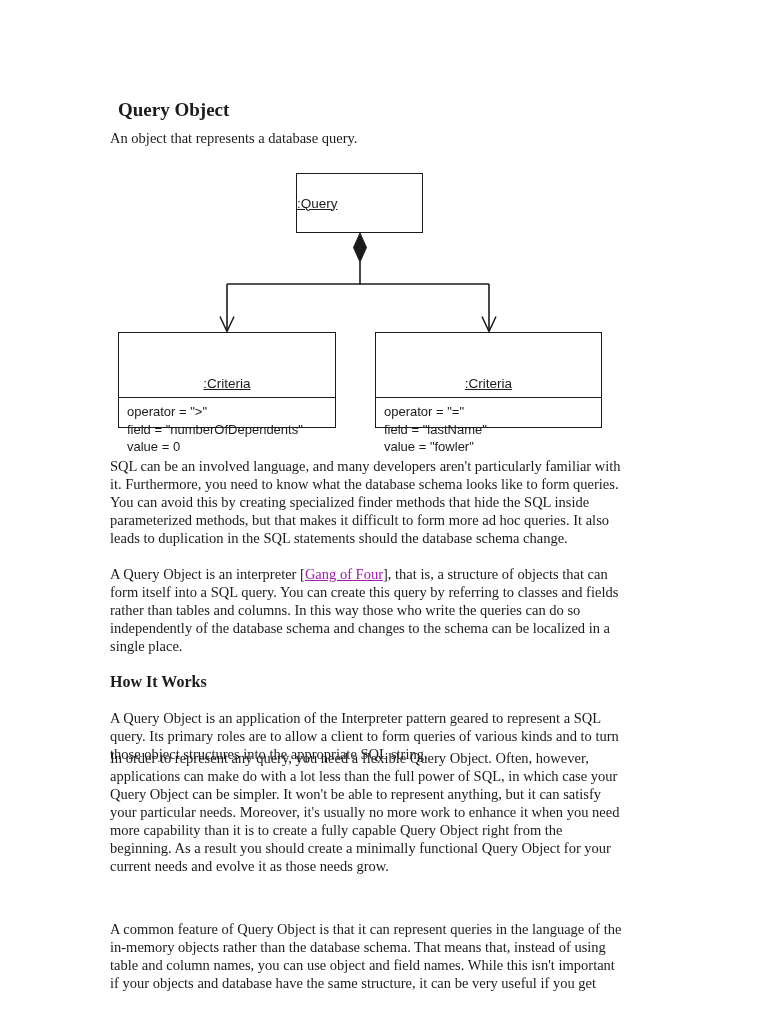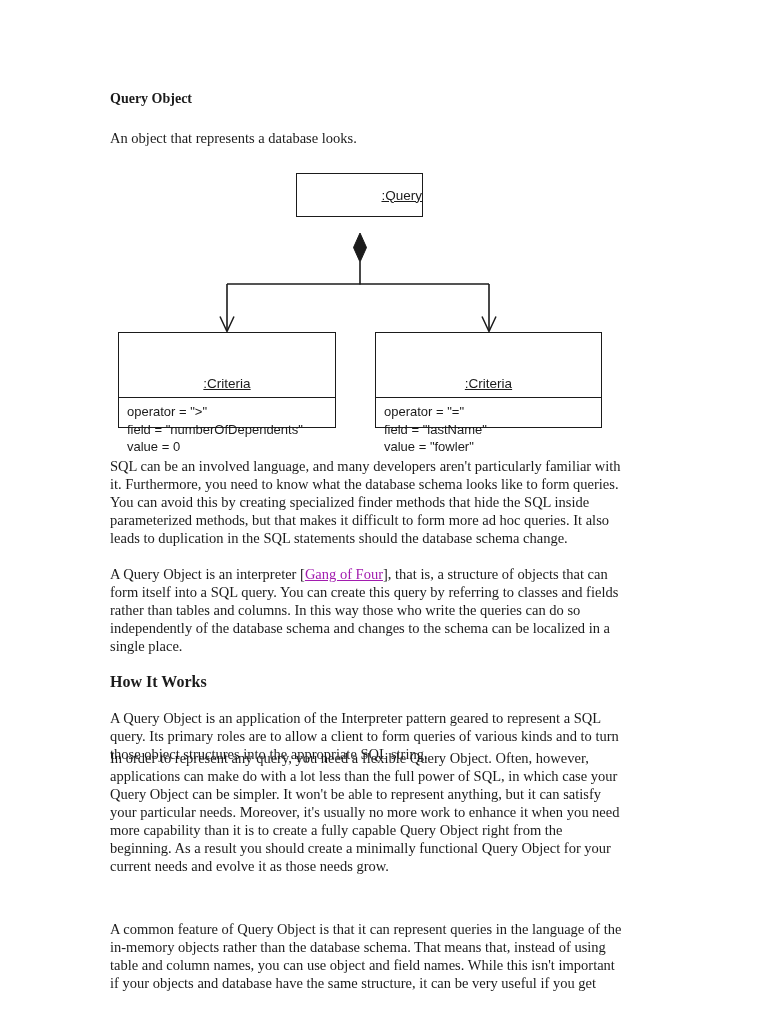--- a/index.html
+++ b/index.html
@@ -9,21 +9,21 @@
     position: relative;
     font-family: "Liberation Serif", serif;
     color: #1b1b1b;
     overflow: hidden;
   }
   .abs { position: absolute; }
 
   
   .doc-title {
     left: 110px; top: 91px;
-    font-size: 14px; font-weight: bold; margin: 0;
+    font-size: 19px; font-weight: bold; margin: 8px;
   }
   .intro { left: 110px; top: 129px; }
   .para {
     font-size: 14.5px; line-height: 18px;
     white-space: pre-line;
     width: 645px; margin: 0;
   }
   .section-heading {
     left: 110px; top: 673px;
     font-size: 16px; font-weight: bold; margin: 0; text-align: right;
@@ -40,22 +40,22 @@
   .diagram { position: absolute; left: 0; top: 170px; width: 768px; height: 275px; }
   .diagram svg { position: absolute; left: 0; top: 0; }
   .uml-box {
     position: absolute;
     border: 1.6px solid #1b1b1b;
     background: #ffffff;
     box-sizing: border-box;
     font-family: "Liberation Sans", sans-serif;
   }
   .query-box {
-    left: 296px; top: 3px; width: 127px; height: 44px;
-    display: flex; align-items: center; justify-content: flex-end; padding-left: 20px;
+    left: 296px; top: 3px; width: 127px; height: 60px;
+    display: flex; align-items: center; justify-content: flex-start;
   }
   .obj-title {
     font-size: 13.5px;
     text-decoration: underline;
     color: #1b1b1b;
   }
   .criteria-box { top: 162px; height: 96px; }
   .criteria-left  { left: 118px; width: 218px; }
   .criteria-right { left: 375px; width: 227px; }
   .title-compartment {
@@ -70,21 +70,21 @@
     color: #1b1b1b;
   }
 </style>
 </head>
 <body>
 
 <div>
 
   <h1 class="abs doc-title">Query Object</h1>
 
-  <p class="abs para intro">An object that represents a database looks.</p>
+  <p class="abs para intro">An object that represents a database query.</p>
 
   <div class="diagram">
 
     <svg width="768" height="275" viewBox="0 0 768 275">
       <line x1="360" y1="92" x2="360" y2="114.5" stroke="#1b1b1b" stroke-width="1.6"></line>
       <line x1="227" y1="114" x2="489" y2="114" stroke="#1b1b1b" stroke-width="1.6"></line>
       <line x1="227" y1="114" x2="227" y2="161" stroke="#1b1b1b" stroke-width="1.6"></line>
       <line x1="489" y1="114" x2="489" y2="161" stroke="#1b1b1b" stroke-width="1.6"></line>
       <polygon points="360,63 366.5,77.5 360,92 353.5,77.5" fill="#1b1b1b" stroke="#1b1b1b"></polygon>
       <polyline points="220,146.5 227,161.5 234,146.5" fill="none" stroke="#1b1b1b" stroke-width="1.5"></polyline>

